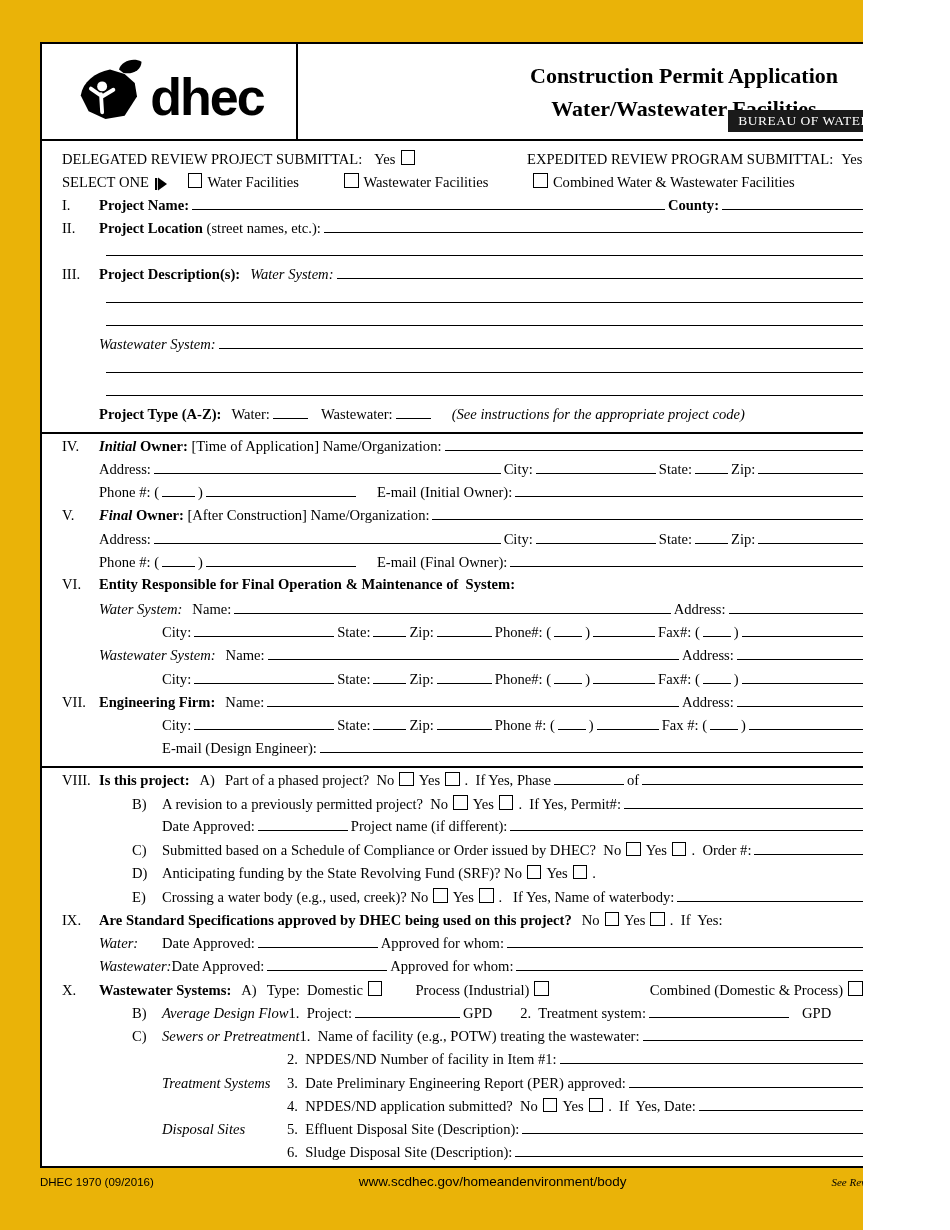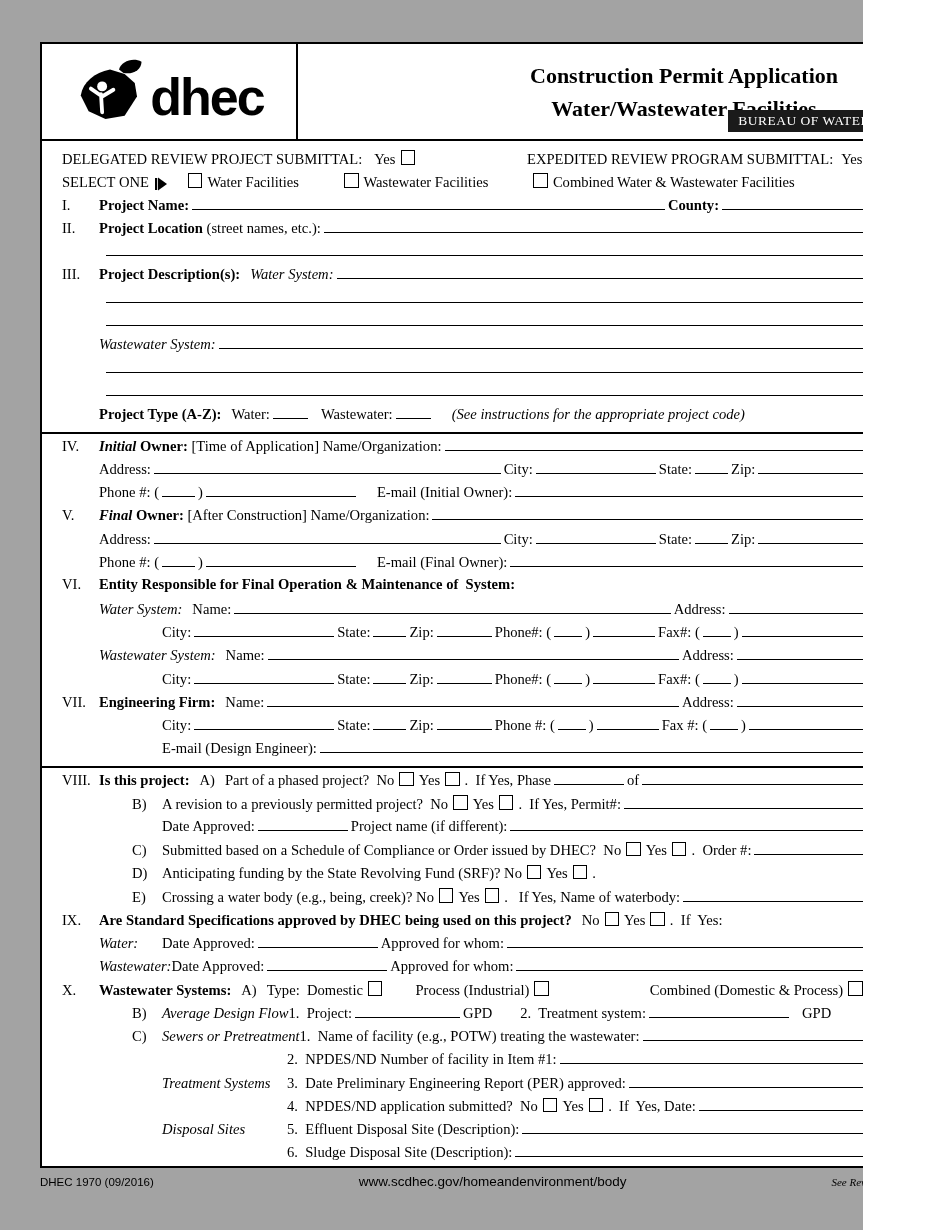--- a/index.html
+++ b/index.html
@@ -1,17 +1,17 @@
 <!DOCTYPE html>
 <html><head>
 <meta charset="utf-8">
 <style>
   html,body{margin:0;padding:0;background:#fff;}
   body{width:950px;height:1230px;font-family:"Liberation Serif",serif;color:#000;}
-  .sheet{position:relative;width:863px;height:1230px;background:#a3a3a3;overflow:hidden;}
+  .sheet{position:relative;width:863px;height:1230px;background:#eab308;overflow:hidden;}
   .box{position:absolute;left:40px;top:42px;width:866px;height:1126px;border:2px solid #000;box-sizing:border-box;background:#fff;}
   
   .hdr{display:flex;height:97px;border-bottom:2px solid #000;box-sizing:border-box;}
   .logo-cell{flex:0 0 256px;border-right:2px solid #000;box-sizing:border-box;display:flex;align-items:center;justify-content:center;gap:4px;}
   .logo-text{font-family:"Liberation Sans",sans-serif;font-weight:bold;font-size:52px;letter-spacing:-2px;line-height:1;margin-top:10px;}
   .title-cell{flex:1;position:relative;display:flex;align-items:center;justify-content:flex-end;}
   .title{width:440px;text-align:center;font-weight:bold;font-size:22px;line-height:1.5;margin-left:14px;}
   .badge{position:absolute;right:24px;top:44px;background:#1a1a1a;color:#fff;font-size:13.5px;padding:3px 10px;letter-spacing:.5px;white-space:nowrap;margin-top:22px;}
   
   .bodyform{padding-top:8px;}
@@ -349,21 +349,21 @@
         <span class="let">D)</span>
         <span class="t">Anticipating funding by the State Revolving Fund (SRF)? No</span>
         <span class="cb"></span>
         <span class="t">Yes</span>
         <span class="cb"></span>
         <span class="t">.</span>
       </div>
       <div class="row">
         <span class="num"></span>
         <span class="let">E)</span>
-        <span class="t">Crossing a water body (e.g., being, creek)? No</span>
+        <span class="t">Crossing a water body (e.g., used, creek)? No</span>
         <span class="cb"></span>
         <span class="t">Yes</span>
         <span class="cb"></span>
         <span class="t">.   If Yes, Name of waterbody:</span>
         <span class="fill"></span>
       </div>
 
       <div class="row">
         <span class="num">IX.</span>
         <span class="t b">Are Standard Specifications approved by DHEC being used on this project?</span>

